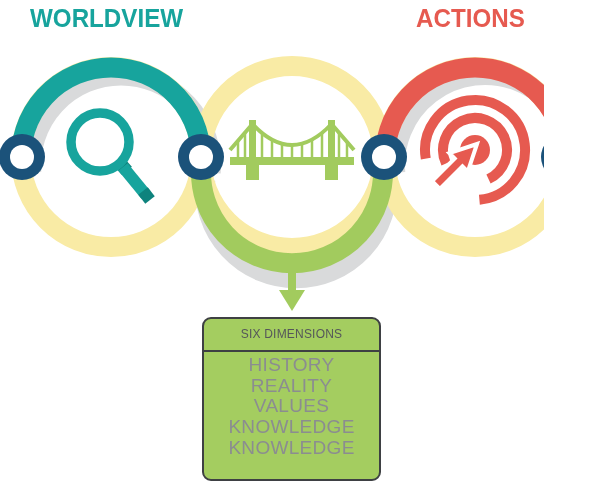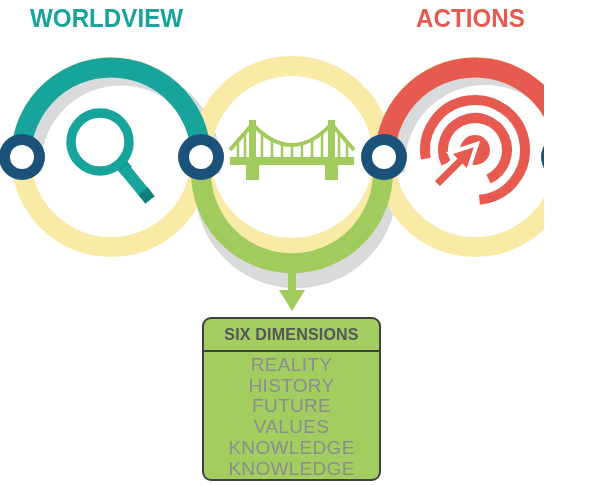--- a/index.html
+++ b/index.html
@@ -27,22 +27,22 @@
     width:179px;height:164px;
     background:var(--box_green);
     border:2px solid var(--box_border);
     border-radius:9px;
     box-sizing:border-box;
     text-align:center;
   }
   .dim-box .box-header{
     height:31px;
     line-height:31px;
-    font-size:16px;
-    font-weight:bold;
+    font-size:12px;
+    font-weight:normal;
     color:var(--header_text);
     border-bottom:2px solid var(--box_border);
     transform-origin:center;
     letter-spacing:0.2px;
   }
   .dim-box .box-items{
     padding-top:3px;
   }
   .dim-box .box-item{
     display:block;
@@ -130,22 +130,21 @@
 
     <g style="fill:var(--green)">
       <rect x="288" y="260" width="8" height="32"></rect>
       <polygon points="279,290 305,290 292,311"></polygon>
     </g>
   </svg>
 
   <div class="dim-box">
     <div class="box-header">SIX DIMENSIONS</div>
     <div class="box-items">
+      <span class="box-item">HISTORY</span>
       <span class="box-item">REALITY</span>
-      <span class="box-item">HISTORY</span>
-      <span class="box-item">FUTURE</span>
       <span class="box-item">VALUES</span>
       <span class="box-item">KNOWLEDGE</span>
       <span class="box-item">KNOWLEDGE</span>
     </div>
   </div>
 
 </div>
 
 </body></html>

